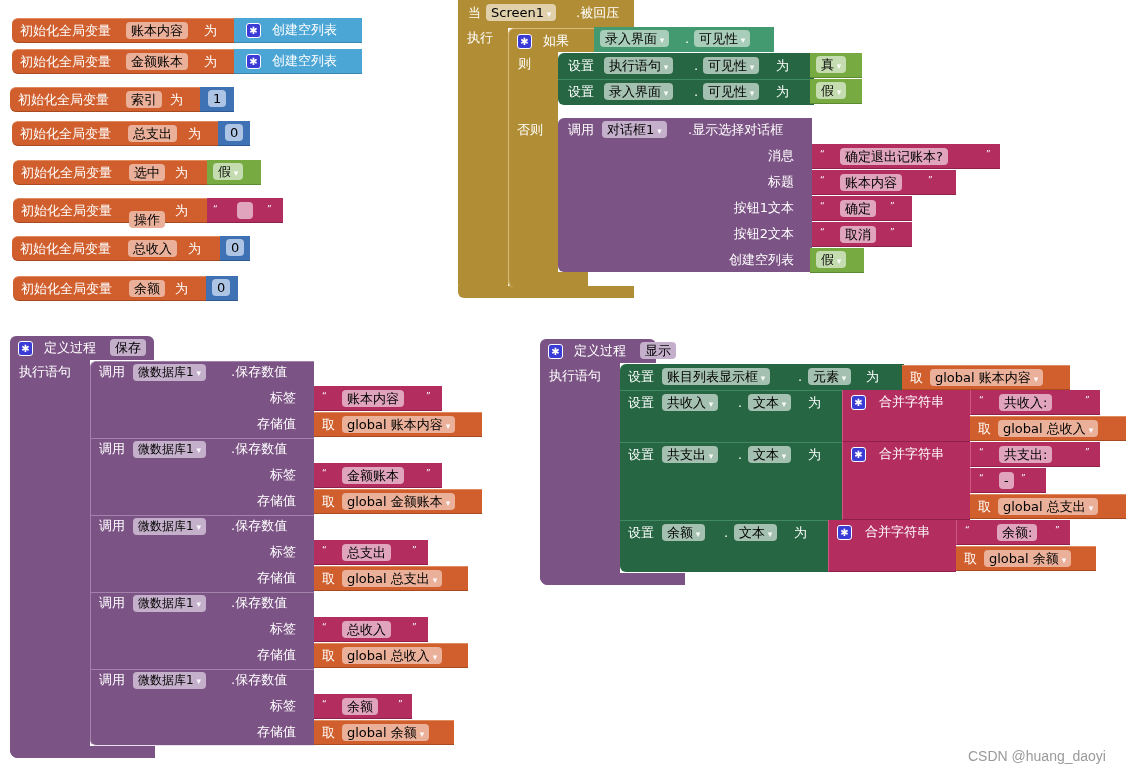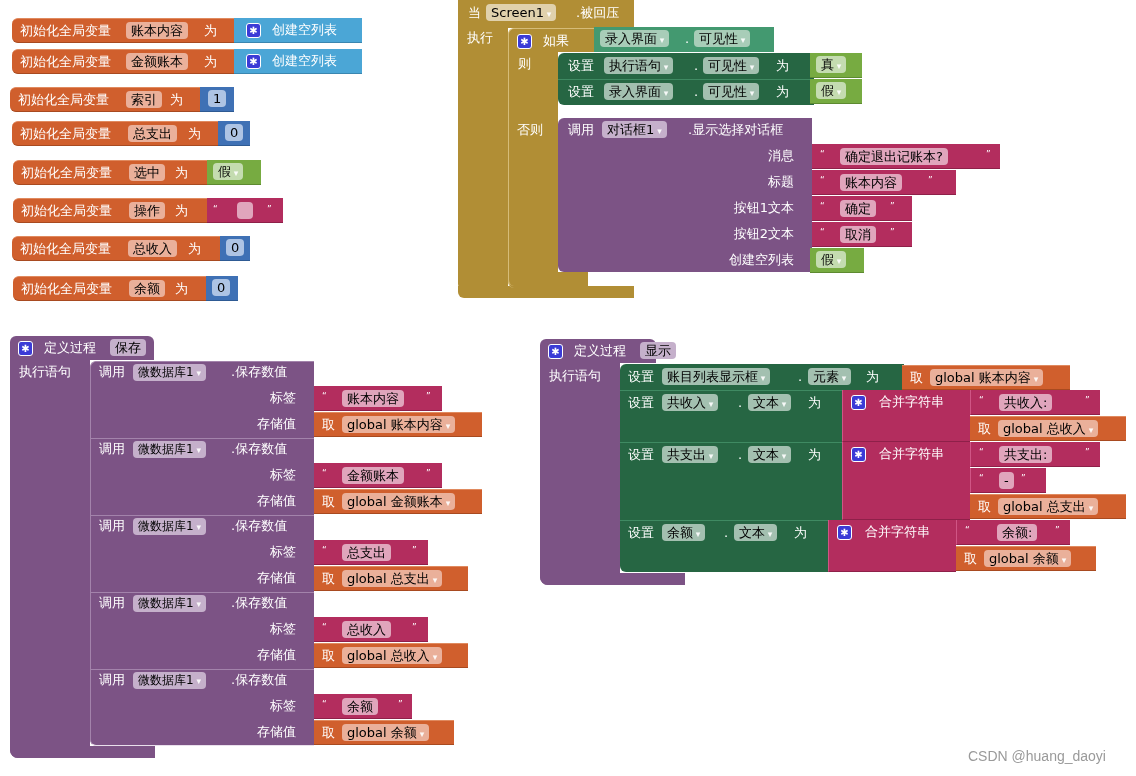--- a/index.html
+++ b/index.html
@@ -78,21 +78,21 @@
   <span class="lbl" style="left:8px;top:3px;">初始化全局变量</span>
   <span class="lbl" style="left:116px;top:3px;"><span class="field f-var">选中</span></span>
   <span class="lbl" style="left:162px;top:3px;">为</span>
 </div>
 <div class="blk c-logic" style="left:207px;top:160px;width:54px;height:25px;">
   <span class="lbl" style="left:6px;top:3px;"><span class="field f-logic dd">假</span></span>
 </div>
 
 <div class="blk c-var" style="left:13px;top:198px;width:196px;height:25px;border-radius:6px 0 0 6px;">
   <span class="lbl" style="left:8px;top:3px;">初始化全局变量</span>
-  <span class="lbl" style="left:116px;top:3px;"><span class="field f-var">操作</span></span>
+  <span class="lbl" style="left:116px;top:12px;"><span class="field f-var">操作</span></span>
   <span class="lbl" style="left:162px;top:3px;">为</span>
 </div>
 <div class="blk c-text" style="left:207px;top:198px;width:76px;height:25px;">
   <span class="lbl" style="left:6px;top:2px;"><span class="q">“</span></span>
   <span class="lbl" style="left:30px;top:4px;"><span class="field f-text" style="width:6px;"></span></span>
   <span class="lbl" style="left:60px;top:2px;"><span class="q">”</span></span>
 </div>
 
 <div class="blk c-var" style="left:12px;top:236px;width:210px;height:25px;border-radius:6px 0 0 6px;">
   <span class="lbl" style="left:8px;top:3px;">初始化全局变量</span>

